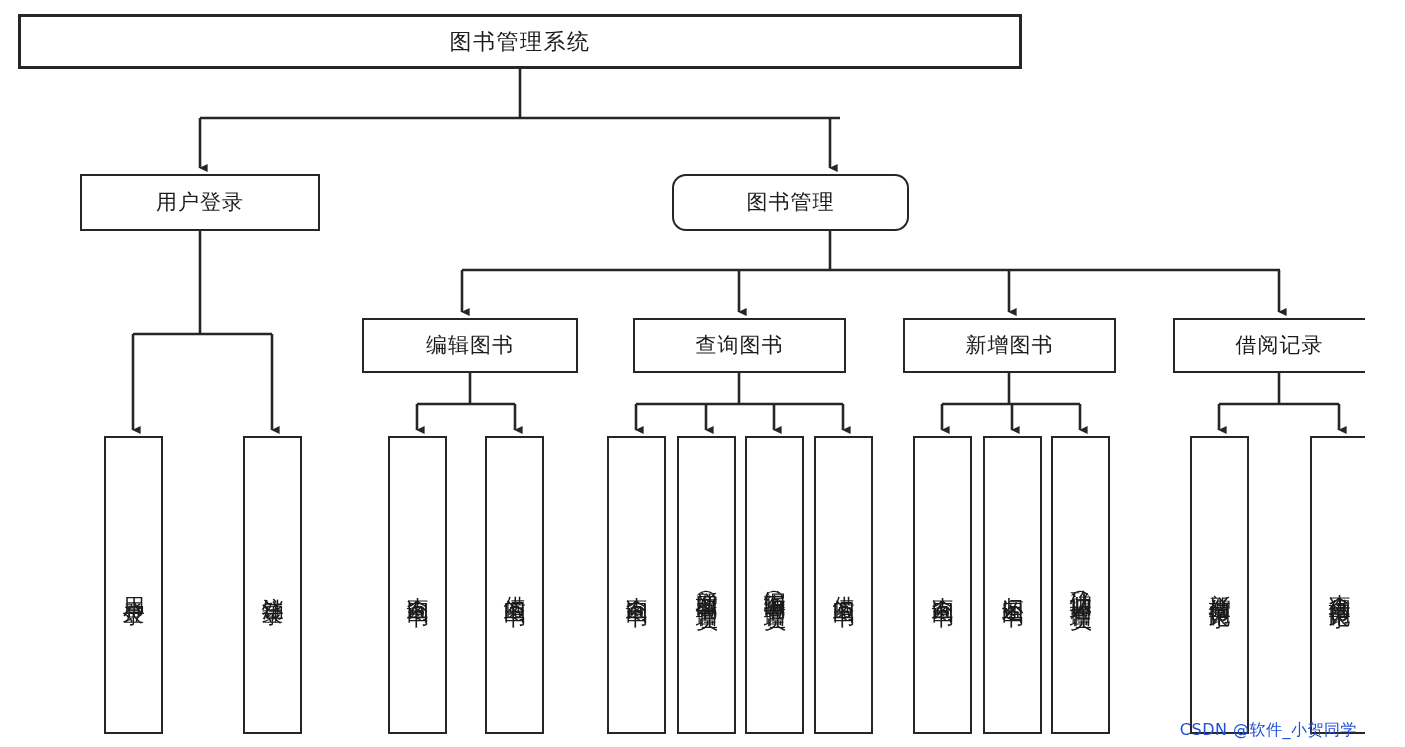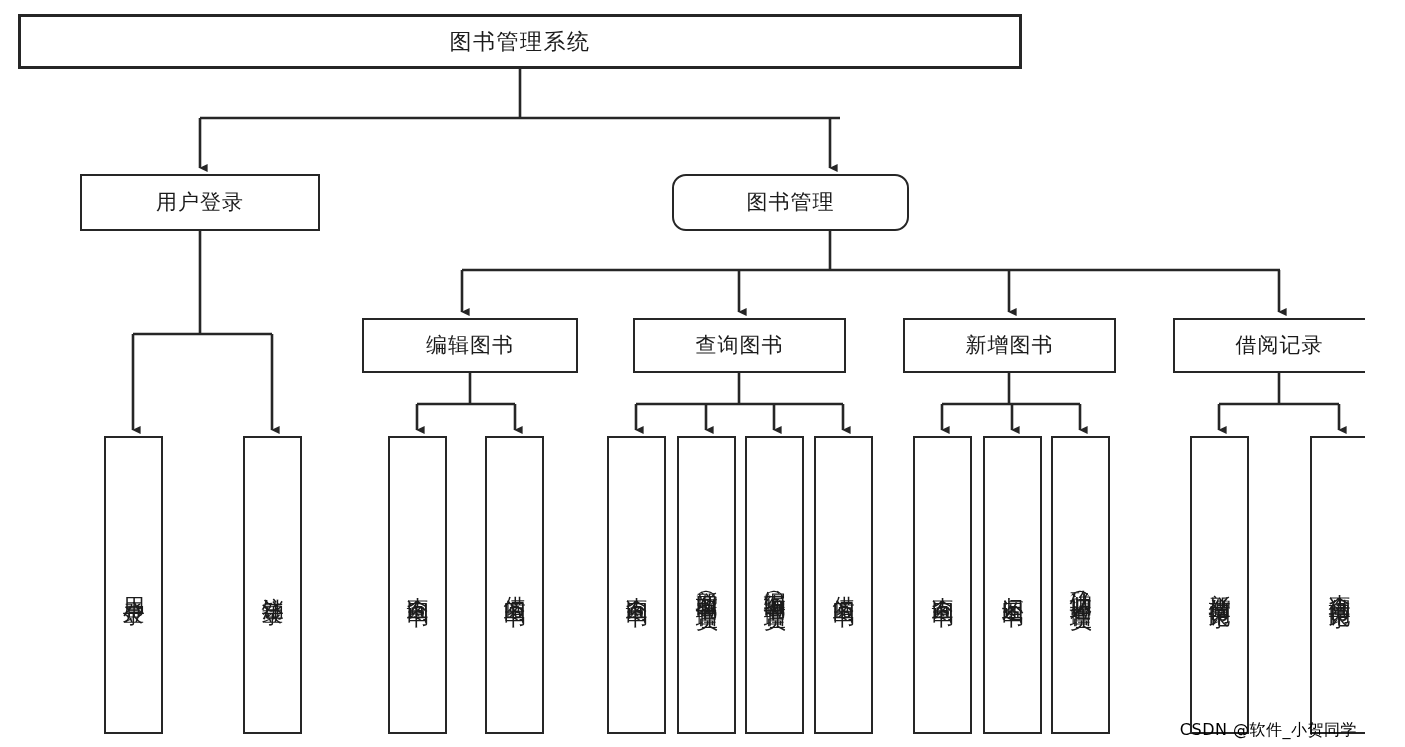--- a/index.html
+++ b/index.html
@@ -67,21 +67,21 @@
     line-height: 1.02;
     letter-spacing: 3px;
     white-space: nowrap;
     max-height: 282px;
   }
   #watermark {
     position: absolute;
     right: 8px;
     bottom: 6px;
     font-size: 16px;
-    color: #000000;
+    color: #1d4ed8;
     letter-spacing: 0.5px;
     white-space: nowrap;
     user-select: none;
   }
 </style>
 </head>
 <body>
 
 <div id="diagram-root">
 

